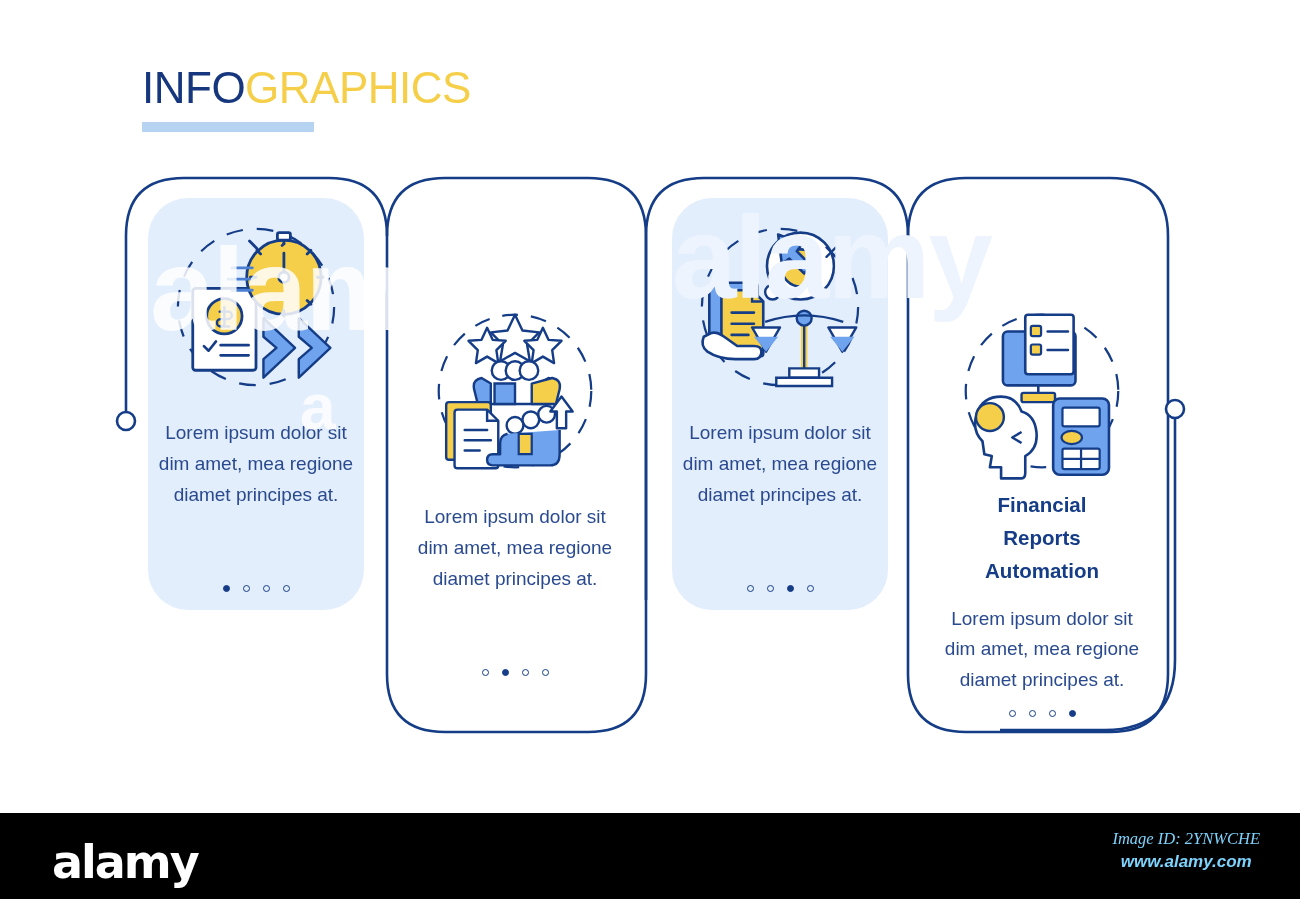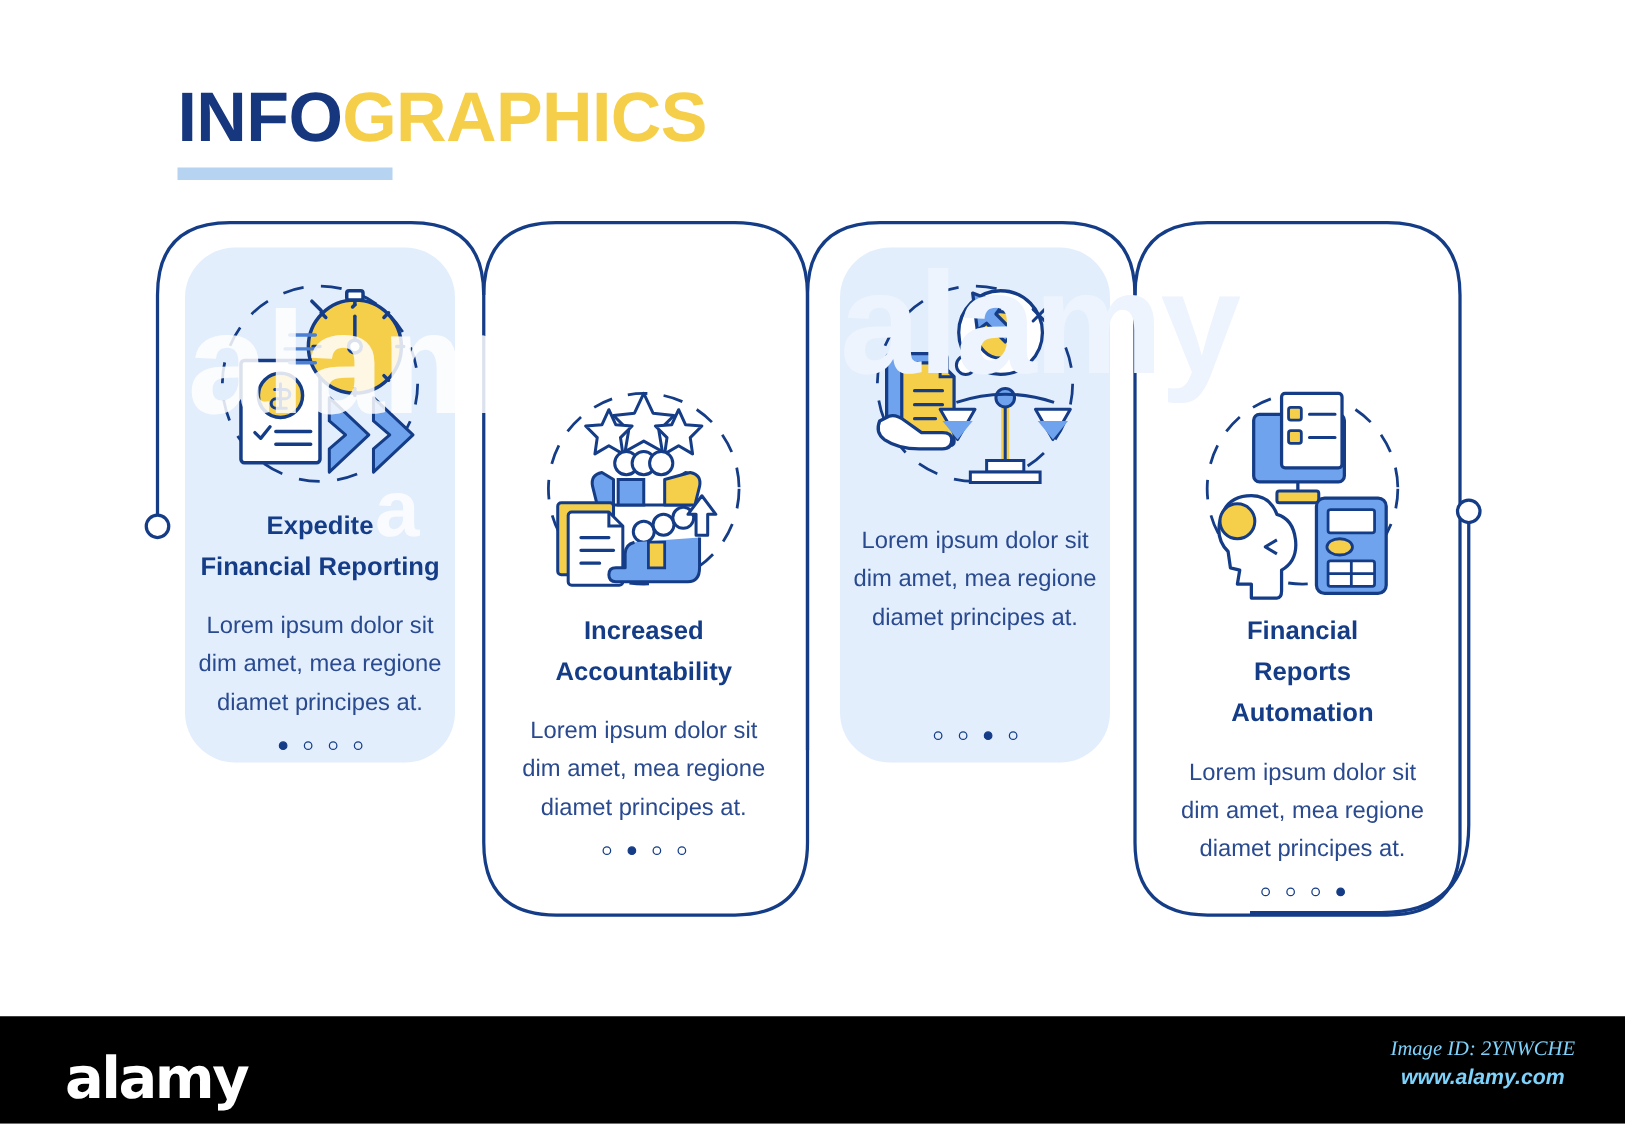--- a/index.html
+++ b/index.html
@@ -6,21 +6,21 @@
   html, body {
     width: 1300px; height: 899px;
     background: #ffffff;
     font-family: "Liberation Sans", sans-serif;
     overflow: hidden;
   }
   .stage { position: relative; width: 1300px; height: 899px; background: #ffffff; }
 
   
   .title-block { position: absolute; left: 142px; top: 66px; }
-  .title { font-size: 56px; font-weight: bold; letter-spacing: -0.5px; line-height: 1; white-space: nowrap; }
+  .title { font-size: 44px; font-weight: normal; letter-spacing: -0.5px; line-height: 1; white-space: nowrap; }
   .title .t-a { color: #16377d; }
   .title .t-b { color: #f6cf4a; }
   .title-rule { margin-top: 12px; width: 172px; height: 10px; background: #b6d4f2; }
 
   
   .card {
     position: absolute;
     width: 216px;
     display: flex;
     flex-direction: column;
@@ -121,22 +121,20 @@
         <rect x="123" y="20" width="14" height="8" rx="2" fill="#ffffff" stroke="#153d87" stroke-width="3"></rect>
         <path d="M130 28 v5" stroke="#153d87" stroke-width="3"></path>
         <path d="M130 32 l-2 2 M166 68 h6 M130 104 v6 M94 68 h6 M155 43 l4 -4 M155 93 l4 4 M105 43 l-4 -4" stroke="#153d87" stroke-width="3" stroke-linecap="round"></path>
         <path d="M101 37 l-8 -8" stroke="#153d87" stroke-width="3" stroke-linecap="round"></path>
         <path d="M74 58 h22 M70 70 h26 M74 82 h22" stroke="#4b7fd4" stroke-width="3" stroke-linecap="round"></path>
 
         <path d="M108 112 l34 32 l-34 32 v-20 l14 -12 l-14 -12 z" fill="#6fa3ed" stroke="#153d87" stroke-width="2.6" stroke-linejoin="round"></path>
         <path d="M146 112 l34 32 l-34 32 v-20 l14 -12 l-14 -12 z" fill="#6fa3ed" stroke="#153d87" stroke-width="2.6" stroke-linejoin="round"></path>
       </svg>
     </div>
-    <div class="card-title">Expedite
-Financial Reporting</div>
     <div class="card-body">Lorem ipsum dolor sit dim amet, mea regione diamet principes at.</div>
     <div class="dots">
       <span class="dot on"></span>
       <span class="dot"></span>
       <span class="dot"></span>
       <span class="dot"></span>
     </div>
   </div>
 
   <div class="card card-2">
@@ -161,22 +159,20 @@
         <path d="M46 142 h24 M46 153 h28 M46 164 h16" stroke="#153d87" stroke-width="2.8" stroke-linecap="round"></path>
 
         <circle cx="100" cy="137" r="9" fill="#ffffff" stroke="#153d87" stroke-width="2.6"></circle>
         <circle cx="117" cy="131" r="9" fill="#ffffff" stroke="#153d87" stroke-width="2.6"></circle>
         <circle cx="134" cy="125" r="9" fill="#ffffff" stroke="#153d87" stroke-width="2.6"></circle>
         <path d="M92 146 q-8 2 -8 10 v12 h-8 q-6 0 -6 6 t6 6 h62 q10 0 10 -12 v-26" fill="#6fa3ed" stroke="#153d87" stroke-width="2.6" stroke-linejoin="round"></path>
         <path d="M104 146 h14 v22 h-14 z" fill="#f6cf4a" stroke="#153d87" stroke-width="2.4"></path>
         <path d="M150 106 l12 16 h-7 v18 h-10 v-18 h-7 z" fill="#ffffff" stroke="#153d87" stroke-width="2.6" stroke-linejoin="round"></path>
       </svg>
     </div>
-    <div class="card-title">Increased
-Accountability</div>
     <div class="card-body">Lorem ipsum dolor sit dim amet, mea regione diamet principes at.</div>
     <div class="dots">
       <span class="dot"></span>
       <span class="dot on"></span>
       <span class="dot"></span>
       <span class="dot"></span>
     </div>
   </div>
 
   <div class="card filled card-3">

